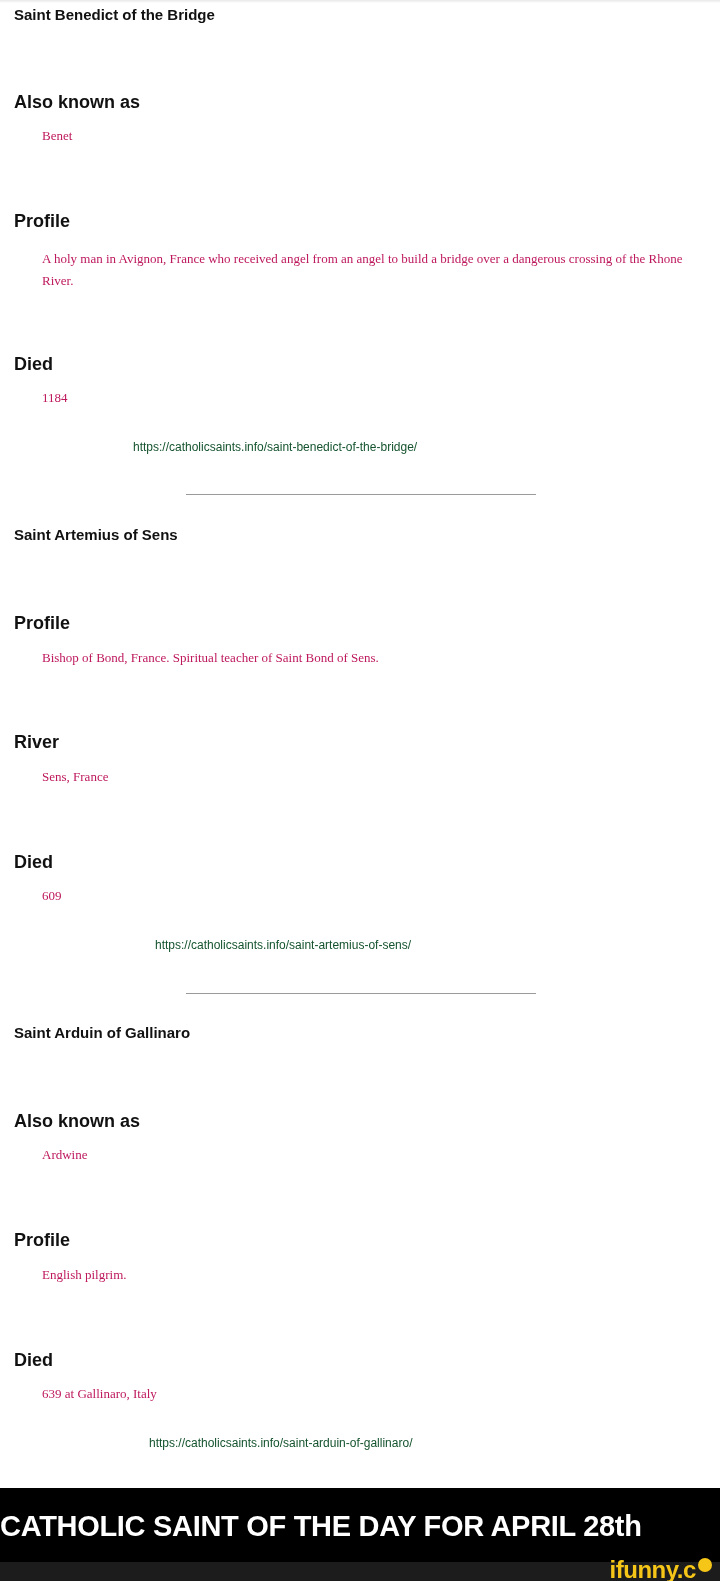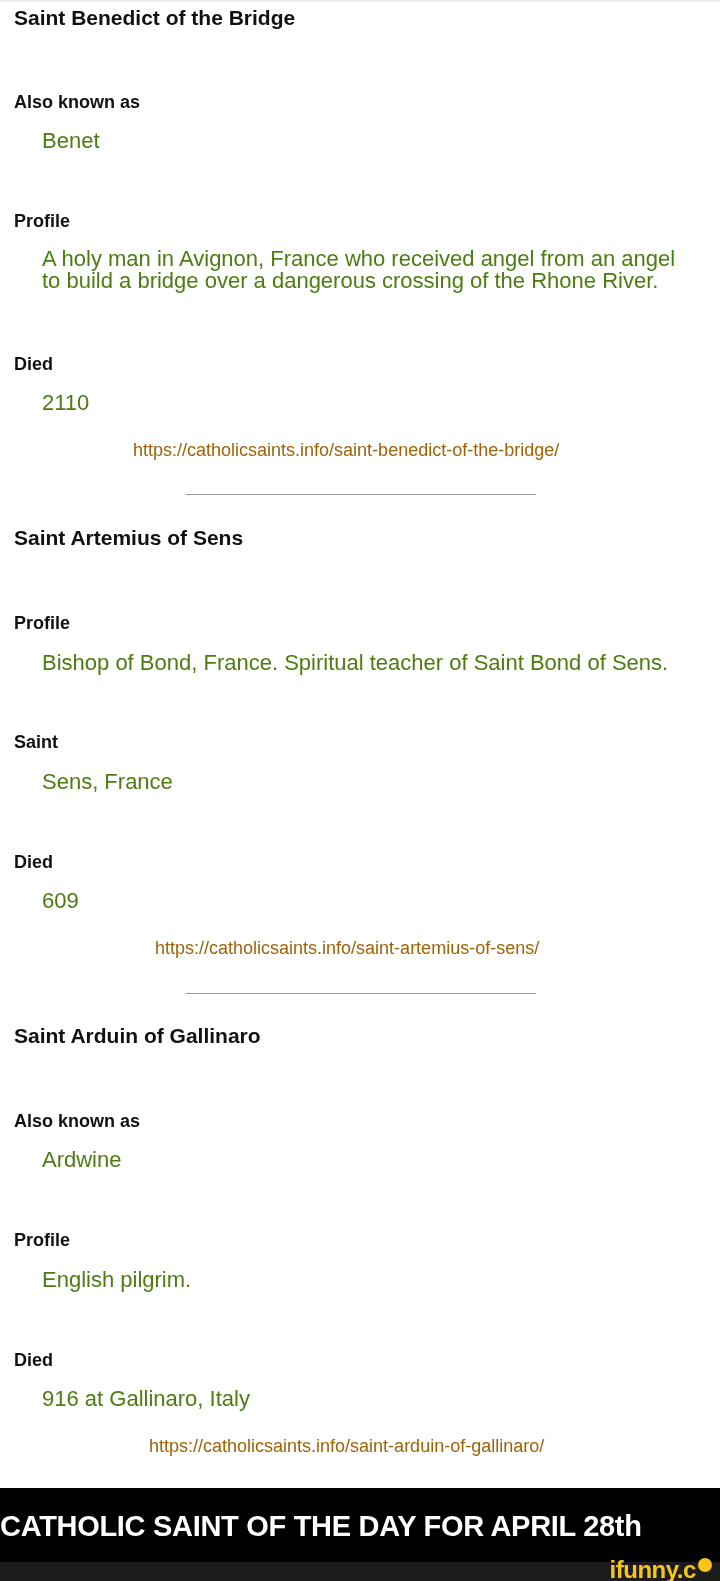--- a/index.html
+++ b/index.html
@@ -4,63 +4,63 @@
 <style>
   html, body { margin: 0; padding: 0; }
   body {
     width: 720px; height: 1581px; overflow: hidden;
     background: #ffffff; position: relative;
     font-family: "Liberation Sans", "DejaVu Sans", sans-serif;
     color: #1a1a1a;
   }
   .topshade { position: absolute; left: 0; top: 0; width: 720px; height: 3px; background: linear-gradient(#e8e8e8, #ffffff); }
   .abs { position: absolute; white-space: nowrap; }
-  .title { left: 14px; font-size: 21px; font-weight: bold; color: #111; }
+  .title { left: 14px; font-size: 15px; font-weight: bold; color: #111; }
   .label { left: 14px; font-size: 18px; font-weight: bold; color: #111; margin-top: 23px; }
-  .value { left: 42px; font-size: 22px; color: #4d7c0f; }
+  .value { left: 42px; font-size: 13px; color: #be185d; font-family: Liberation Serif, serif; }
   .value.wrap { white-space: normal; width: 650px; line-height: 22px; }
-  .link { font-size: 18px; color: #a16207; text-decoration: none; }
+  .link { font-size: 12px; color: #14532d; text-decoration: none; }
   .rule { position: absolute; left: 186px; width: 350px; height: 1px; background: #9a9a9a; }
   .banner { position: absolute; left: 0; top: 1488px; width: 720px; height: 74px; background: #000; }
   .banner-text { position: absolute; left: 0; width: 590px; top: 1510px; text-align: center; color: #fff; font-size: 29px; font-weight: bold; letter-spacing: -0.3px; white-space: nowrap; }
   .footer { position: absolute; left: 0; top: 1562px; width: 720px; height: 19px; background: #1c1c1c; }
   .ifunny { position: absolute; right: 8px; top: 1556px; color: #f5c518; font-size: 24px; font-weight: bold; letter-spacing: -0.5px; white-space: nowrap; }
 </style>
 </head>
 <body>
 
 <div class="topshade"></div>
 
 <div class="abs title" style="top:6px">Saint Benedict of the Bridge</div>
 <div class="abs label" style="top:69px">Also known as</div>
 <div class="abs value" style="top:128px">Benet</div>
 <div class="abs label" style="top:188px">Profile</div>
 <div class="abs value wrap" style="top:248px">A holy man in Avignon, France who received angel from an angel to build a bridge over a dangerous crossing of the Rhone River.</div>
 <div class="abs label" style="top:331px">Died</div>
-<div class="abs value" style="top:390px">2110</div>
+<div class="abs value" style="top:390px">1184</div>
 <a class="abs link" style="left:133px; top:440px" href="#">https://catholicsaints.info/saint-benedict-of-the-bridge/</a>
 <div class="rule" style="top:494px"></div>
 
 <div class="abs title" style="top:526px">Saint Artemius of Sens</div>
 <div class="abs label" style="top:590px">Profile</div>
 <div class="abs value" style="top:650px">Bishop of Bond, France. Spiritual teacher of Saint Bond of Sens.</div>
-<div class="abs label" style="top:709px">Saint</div>
+<div class="abs label" style="top:709px">River</div>
 <div class="abs value" style="top:769px">Sens, France</div>
 <div class="abs label" style="top:829px">Died</div>
 <div class="abs value" style="top:888px">609</div>
 <a class="abs link" style="left:155px; top:938px" href="#">https://catholicsaints.info/saint-artemius-of-sens/</a>
 <div class="rule" style="top:993px"></div>
 
 <div class="abs title" style="top:1024px">Saint Arduin of Gallinaro</div>
 <div class="abs label" style="top:1088px">Also known as</div>
 <div class="abs value" style="top:1147px">Ardwine</div>
 <div class="abs label" style="top:1207px">Profile</div>
 <div class="abs value" style="top:1267px">English pilgrim.</div>
 <div class="abs label" style="top:1327px">Died</div>
-<div class="abs value" style="top:1386px">916 at Gallinaro, Italy</div>
+<div class="abs value" style="top:1386px">639 at Gallinaro, Italy</div>
 <a class="abs link" style="left:149px; top:1436px" href="#">https://catholicsaints.info/saint-arduin-of-gallinaro/</a>
 
 <div class="banner"></div>
 <div class="banner-text">CATHOLIC SAINT OF THE DAY FOR APRIL 28th</div>
 <div class="footer"></div>
 <div class="ifunny">
   <span>ifunny.c</span>
   <span style="display:inline-block;width:14px;height:14px;border-radius:50%;background:#f5c518;vertical-align:6px;margin-left:-4px;"></span>
 </div>
 

